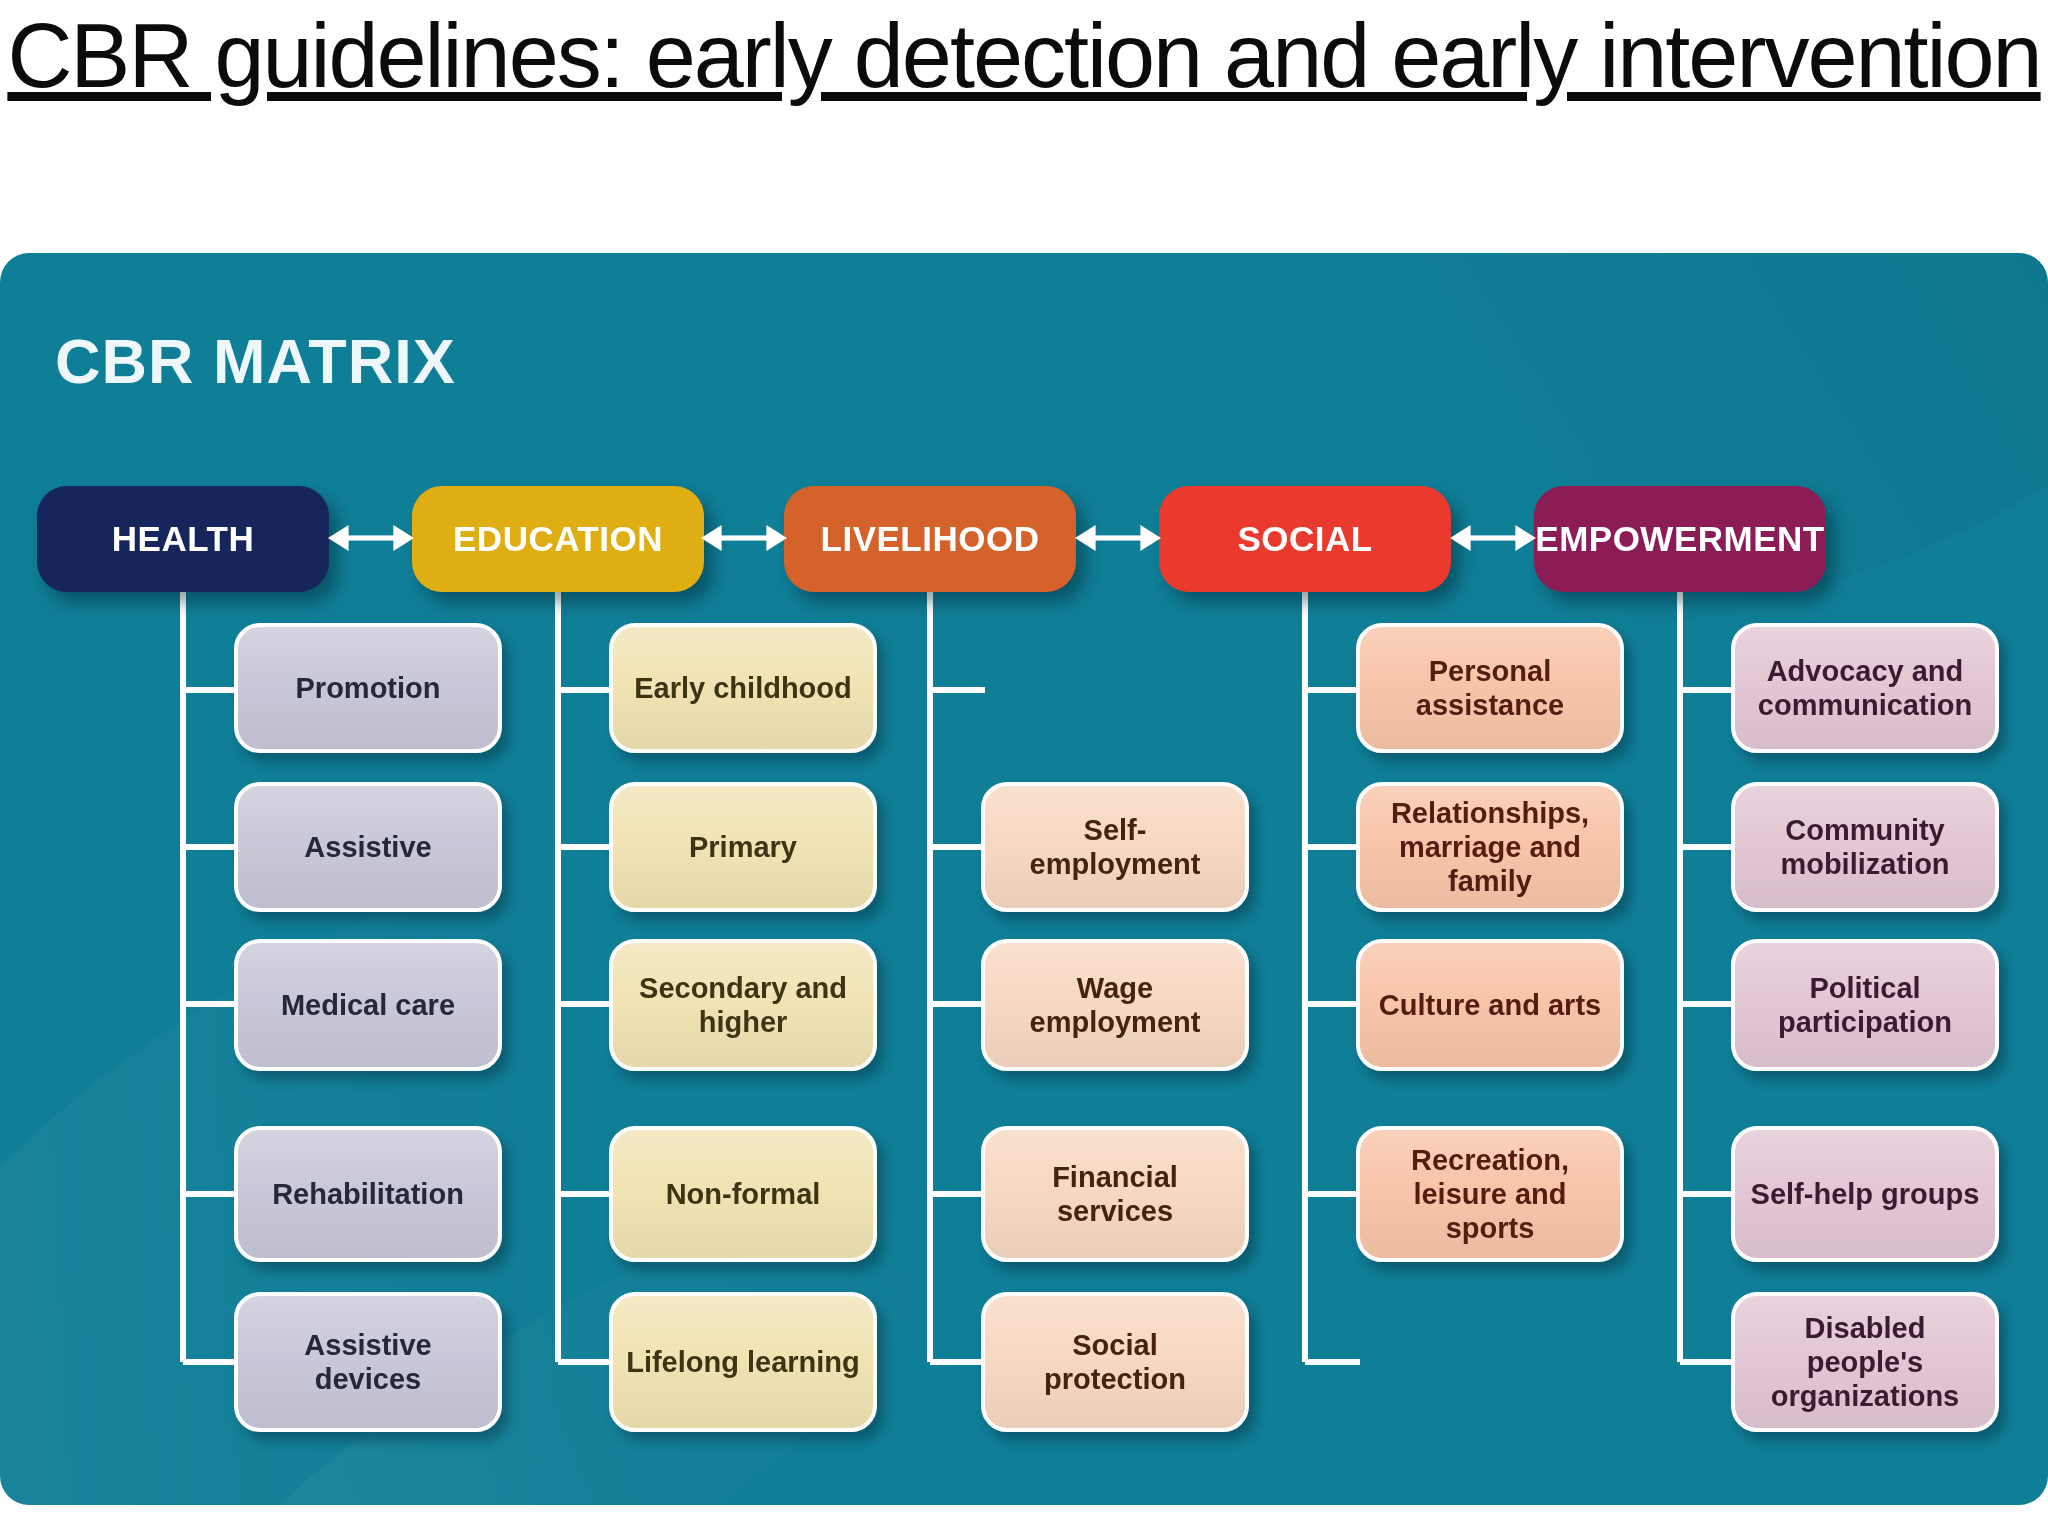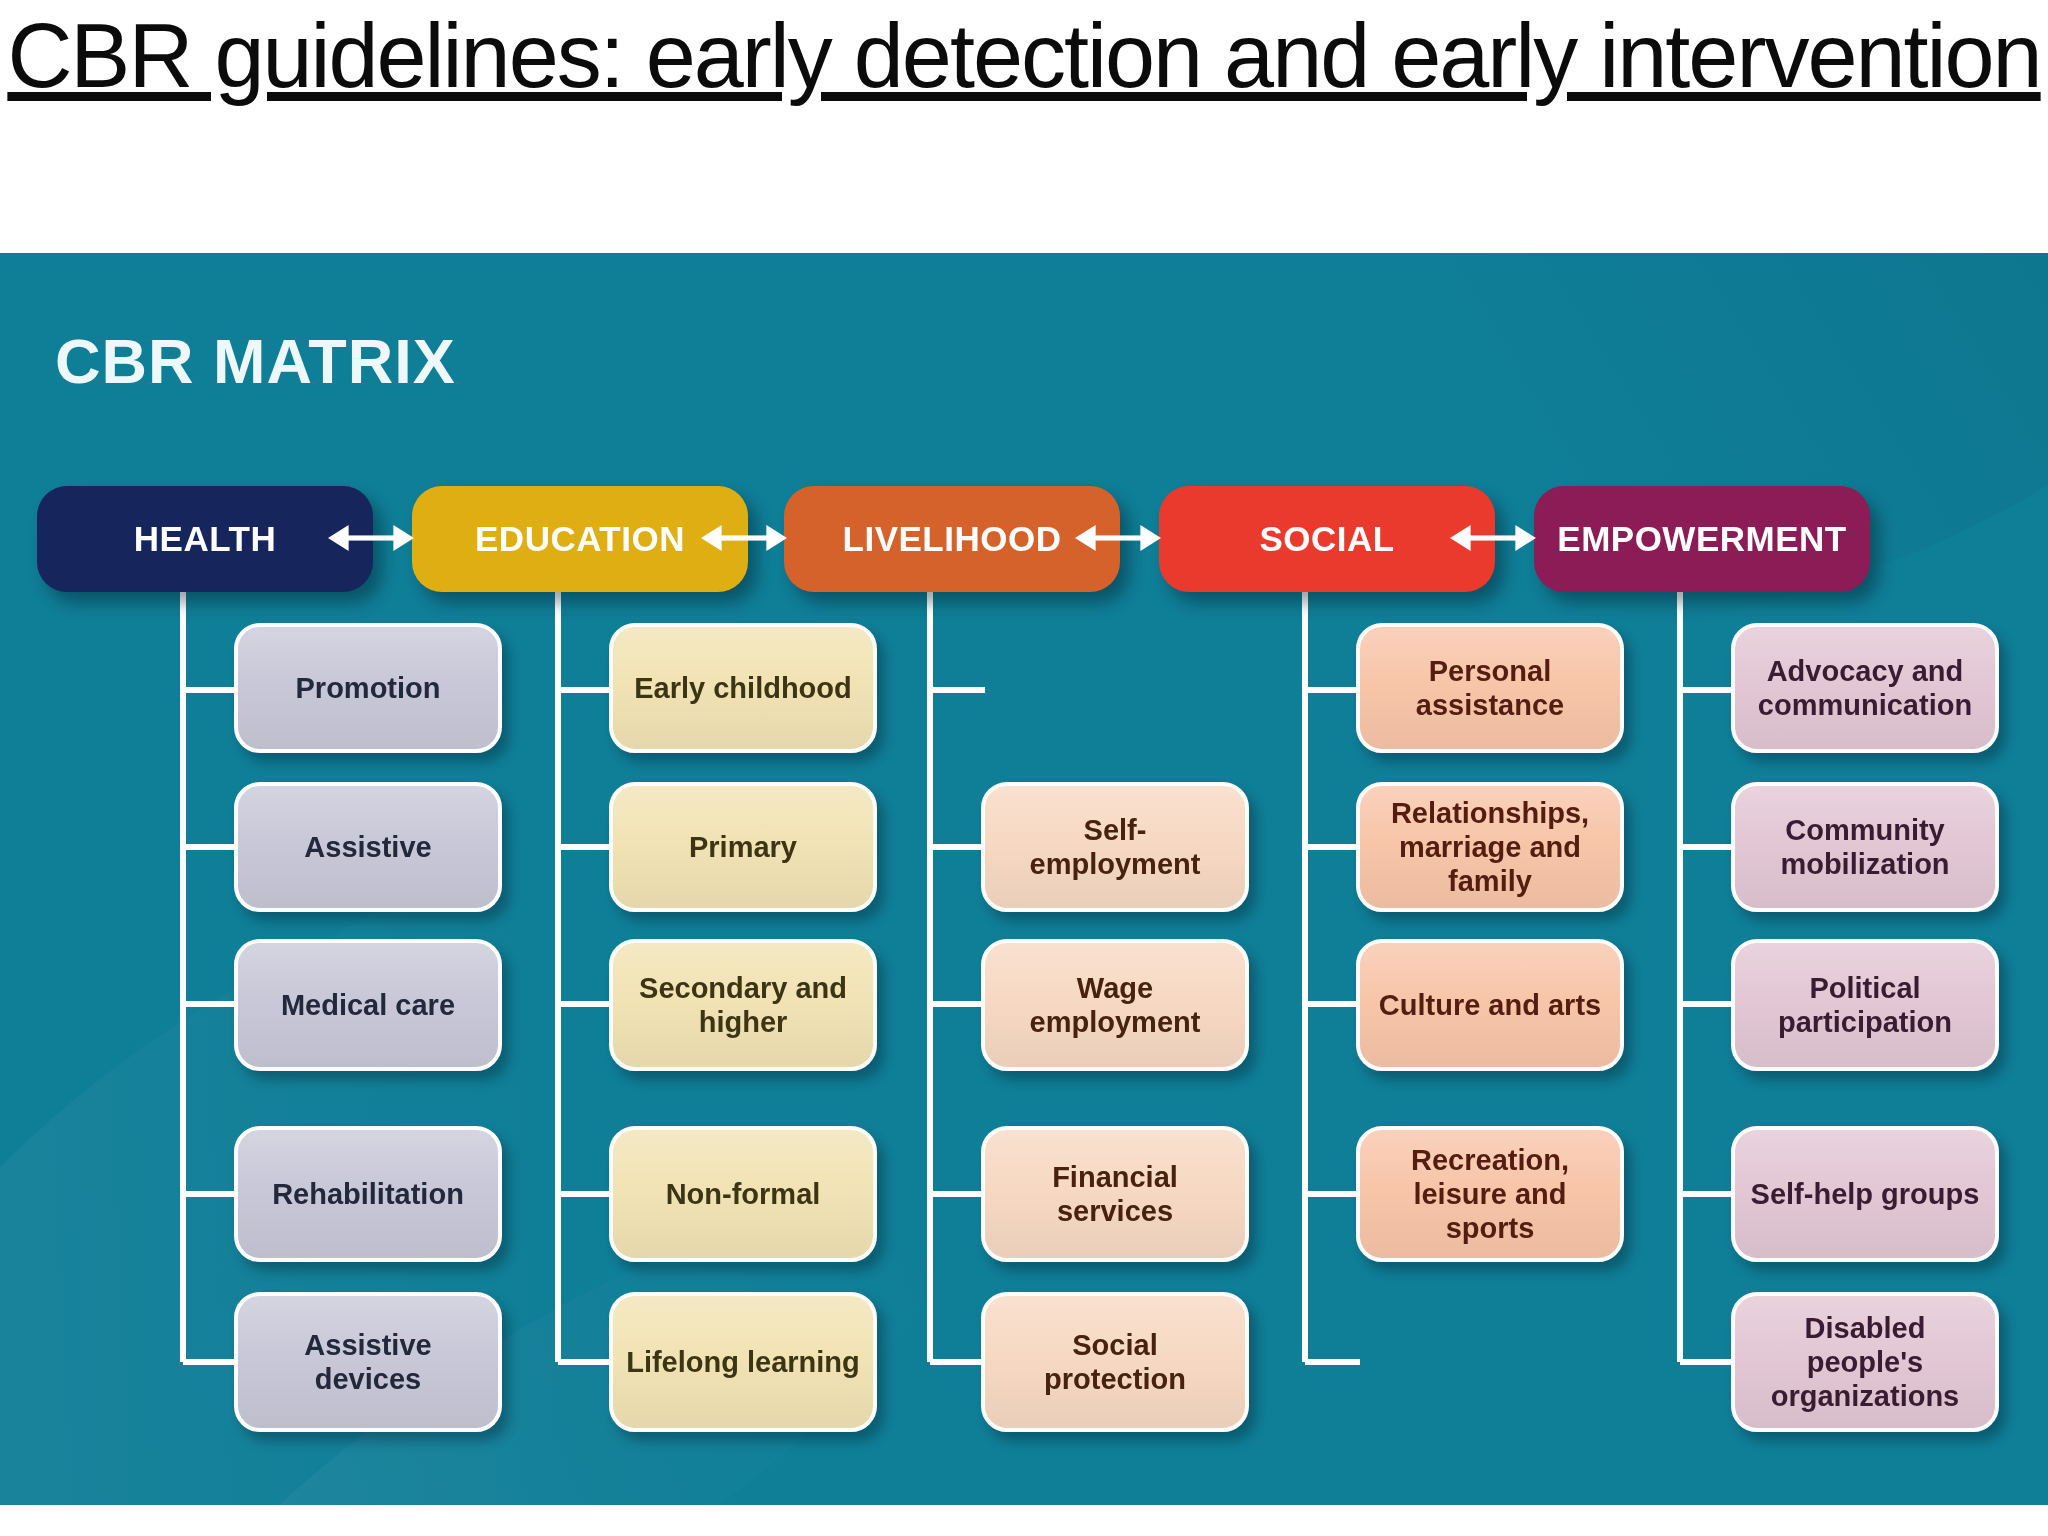--- a/index.html
+++ b/index.html
@@ -27,20 +27,21 @@
     text-decoration: underline;
   }
 
   
   .board {
     position: absolute;
     left: 0; top: 253px;
     width: 2048px; height: 1252px;
     background: #0f7e97;
     overflow: hidden;
+    border-radius: 29px;
   }
   .wave {
     position: absolute;
     pointer-events: none;
   }
   .wave.w1 {
     left: -200px; top: 640px;
     width: 1400px; height: 700px;
     background: linear-gradient(115deg, rgba(255,255,255,0.06) 0%, rgba(255,255,255,0.0) 55%);
     transform: rotate(-28deg);
@@ -74,21 +75,21 @@
   .c0 { --cx: 183px;  --hdr: #16265c; --fill: #c9c8d8; --txt: #23283a; }
   .c1 { --cx: 558px;  --hdr: #dfae13; --fill: #f1e3b4; --txt: #3d3414; }
   .c2 { --cx: 930px;  --hdr: #d5622a; --fill: #f7d9c3; --txt: #46220f; }
   .c3 { --cx: 1305px; --hdr: #e93a2d; --fill: #f8c5a9; --txt: #541d10; }
   .c4 { --cx: 1680px; --hdr: #8c1c55; --fill: #e3c7d4; --txt: #391c31; }
 
   .hdr {
     position: absolute;
     left: calc(var(--cx) - 146px);
     top: 233px;               
-    width: 336px; height: 106px;
+    width: 292px; height: 106px;
     background: var(--hdr);
     border-radius: 30px;
     display: flex; align-items: center; justify-content: center;
     color: #ffffff;
     font-size: 35px;
     font-weight: bold;
     letter-spacing: 0.5px;
     box-shadow: 9px 11px 16px rgba(0, 25, 36, 0.40);
     z-index: 3;
   }

